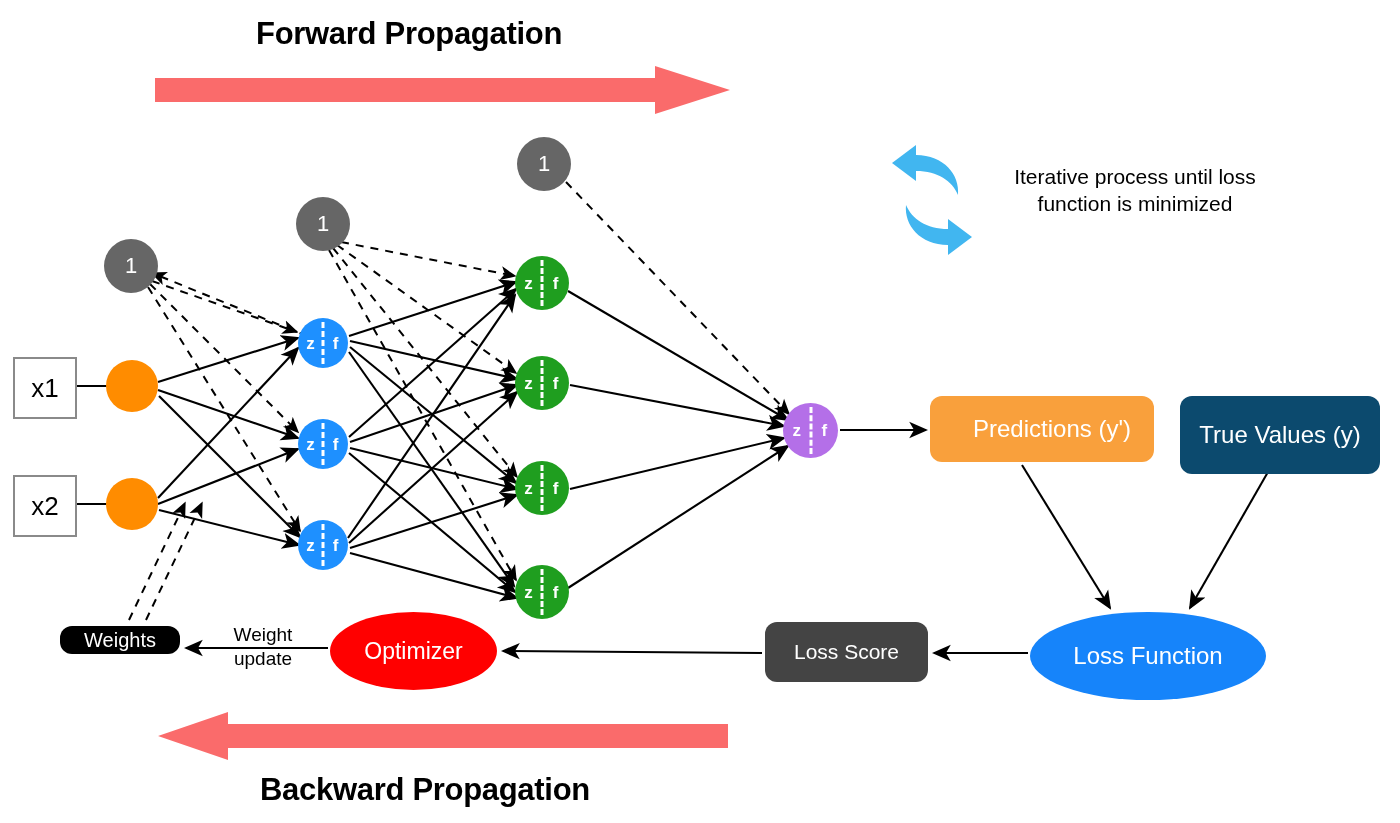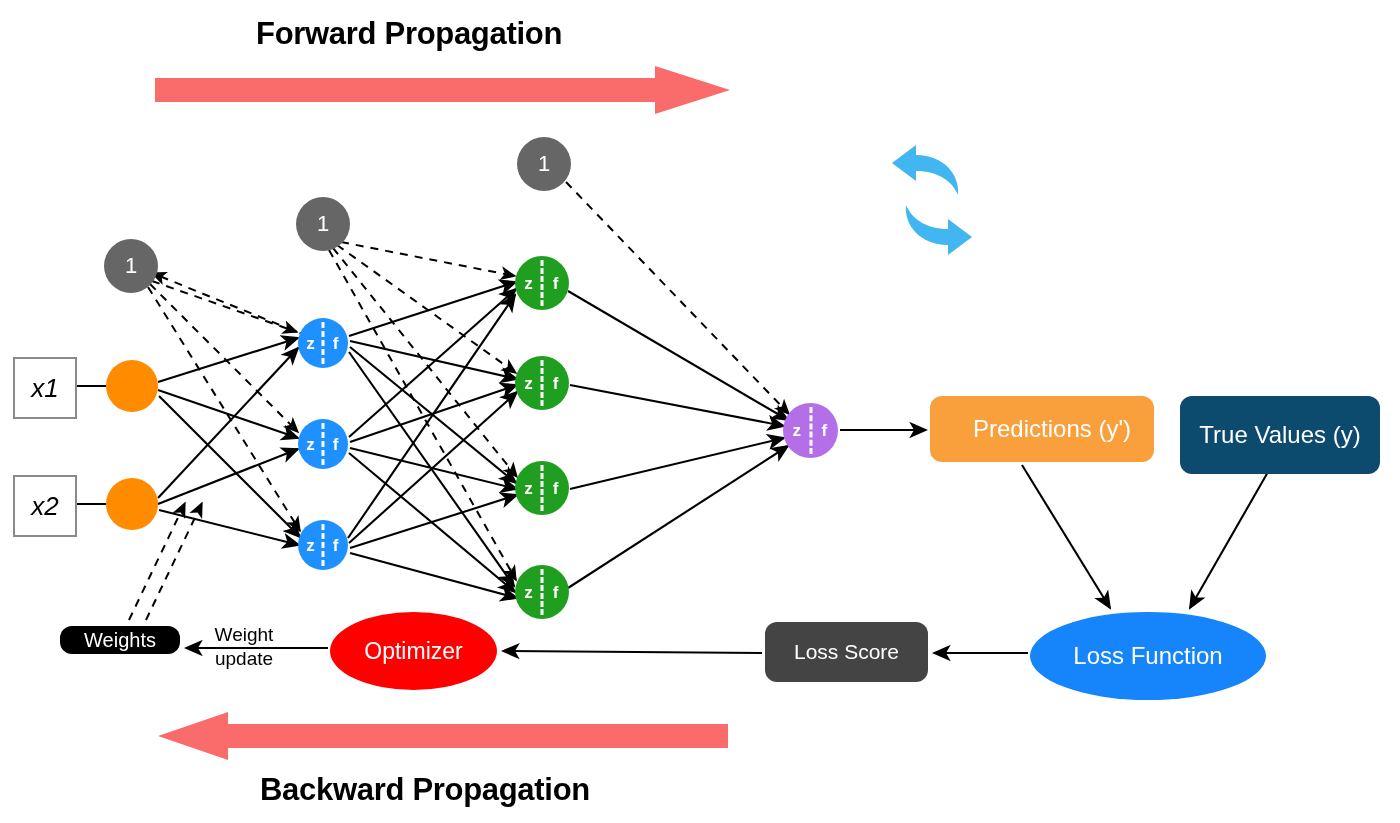--- a/index.html
+++ b/index.html
@@ -83,21 +83,20 @@
   }
   .inbox {
     position: absolute;
     background: #ffffff;
     border: 2px solid #8a8a8a;
     display: flex;
     align-items: center;
     justify-content: center;
     font-size: 26px;
     color: #000000;
-    font-style: italic;
   }
   .pill {
     position: absolute;
     display: flex;
     align-items: center;
     justify-content: center;
     color: #ffffff;
     border-radius: 12px;
   }
   .ellipse {
@@ -199,20 +198,21 @@
 
   <div class="lbl title-text" style="left:256px; top:16px;">Forward Propagation</div>
 
   <div class="lbl title-text" style="left:260px; top:772px;">Backward Propagation</div>
 
   <svg style="position:absolute; left:886px; top:145px;" width="92" height="110" viewBox="0 0 92 110">
     <path d="M30,10 L30,0 L6,18 L30,36 L30,26 C52,26 66,36 72,50 C74,30 58,10 30,10 Z" fill="#41B6F0"></path>
     <path d="M62,100 L62,110 L86,92 L62,74 L62,84 C40,84 26,74 20,60 C18,80 34,100 62,100 Z" fill="#41B6F0"></path>
   </svg>
 
+  <div class="lbl iter-text" style="left:1000px; top:163px; width:270px;">Iterative process until loss function is minimized</div>
 
   <div class="inbox" style="left:13px; top:357px; width:60px; height:58px;">
     <span>x1</span>
   </div>
   <div class="inbox" style="left:13px; top:475px; width:60px; height:58px;">
     <span>x2</span>
   </div>
 
   <div class="node bias" style="left:104px; top:239px; width:54px; height:54px; background:#666666;">
     <span>1</span>
@@ -303,15 +303,15 @@
   </div>
 
   <div class="ellipse" style="left:330px; top:612px; width:167px; height:78px; background:#FF0000; font-size:23px;">
     <span>Optimizer</span>
   </div>
 
   <div class="pill" style="left:60px; top:626px; width:120px; height:28px; background:#000000; font-size:20px;">
     <span>Weights</span>
   </div>
 
-  <div class="lbl wu-text" style="left:196px; top:623px; width:96px;">Weight update</div>
+  <div class="lbl wu-text" style="left:215px; top:623px; width:96px;">Weight update</div>
 
 </div>
 
 </body></html>

